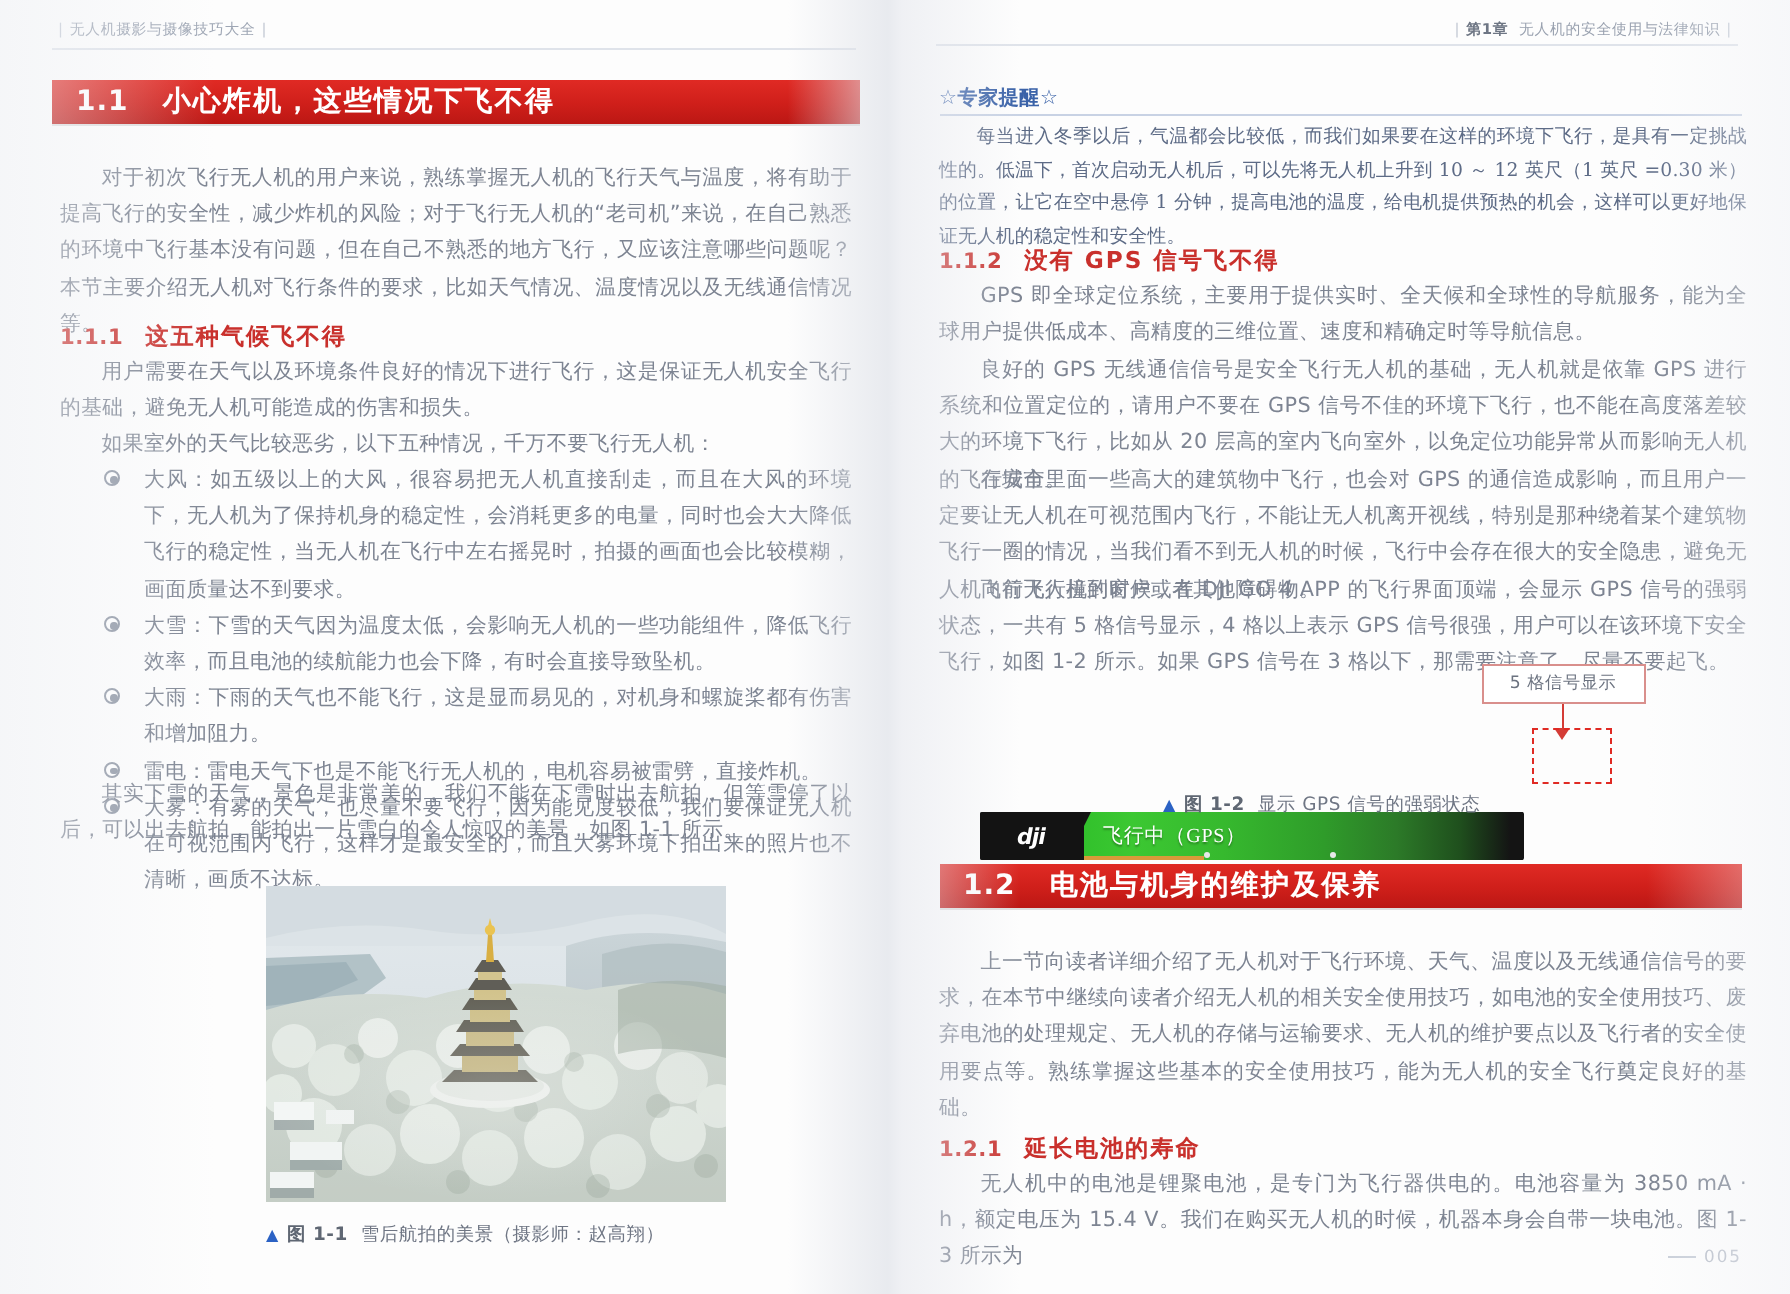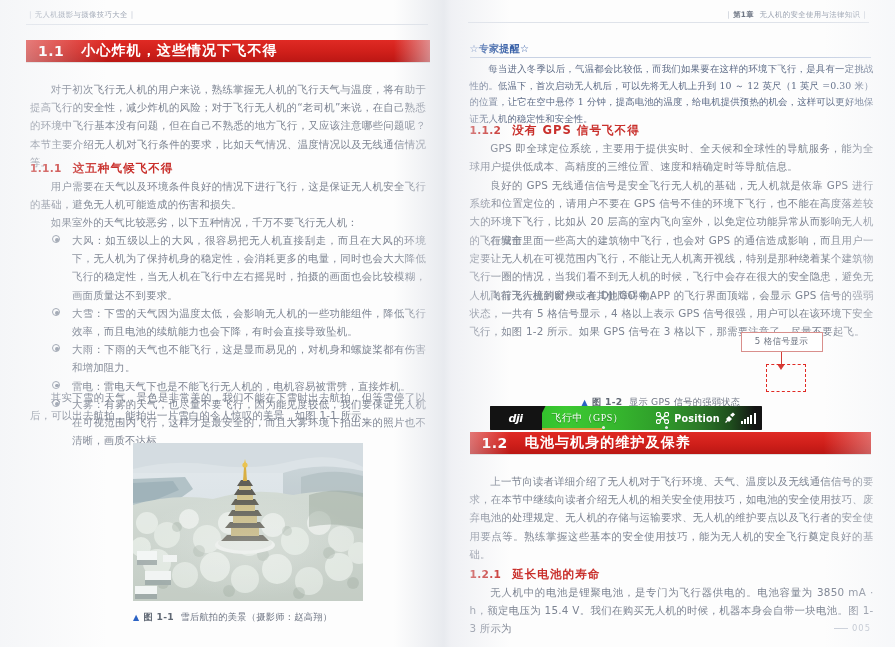--- a/index.html
+++ b/index.html
@@ -404,42 +404,20 @@
 
     <div class="callout" style="left:293px; top:332px; width:82px; height:20px;">5 格信号显示</div>
     <div class="callout-arrow" style="left:333px; top:352px; height:13px;"></div>
 
     <div class="gpsbar" style="left:42px; top:366px; width:272px; height:24px;margin-top:40px;">
       <div class="gps-green"></div>
       <div class="gps-dji">
         <span class="logo">dji</span>
       </div>
       <div class="gps-label">飞行中（GPS）</div>
-      <div class="gps-right">
-        <svg width="13" height="12" viewBox="0 0 13 12">
-          <circle cx="2.4" cy="2.4" r="2" fill="none" stroke="#fff" stroke-width="1.1"></circle>
-          <circle cx="10.6" cy="2.4" r="2" fill="none" stroke="#fff" stroke-width="1.1"></circle>
-          <circle cx="2.4" cy="9.6" r="2" fill="none" stroke="#fff" stroke-width="1.1"></circle>
-          <circle cx="10.6" cy="9.6" r="2" fill="none" stroke="#fff" stroke-width="1.1"></circle>
-          <path d="M3.8 3.8 L9.2 8.2 M9.2 3.8 L3.8 8.2" stroke="#fff" stroke-width="1.1"></path>
-        </svg>
-        <span class="gps-pos">Position</span>
-        <svg width="11" height="12" viewBox="0 0 11 12">
-          <path d="M1 7 L4 4 L7 7 L4 10 Z" fill="#fff"></path>
-          <path d="M5 3 L8 0.5 L10 2.5 L7.5 5 Z" fill="#fff"></path>
-          <path d="M0.5 10.5 L3 8" stroke="#fff" stroke-width="1.2"></path>
-        </svg>
-        <span class="gps-bars">
-          <i style="height:3px"></i>
-              <i style="height:5px"></i>
-              <i style="height:7px"></i>
-              <i style="height:9px"></i>
-              <i style="height:11px"></i>
-        </span>
-      </div>
       <div class="gps-underline"></div>
       <div class="gps-dot" style="left:112px"></div>
       <div class="gps-dot" style="left:175px"></div>
     </div>
     <div class="hl-box" style="left:318px; top:364px; width:40px; height:28px;"></div>
 
     <div class="caption" style="left:134px; top:396px;">
       <span class="tri">▲</span><span class="fig">图 1-2</span>&nbsp;&nbsp;<span>显示 GPS 信号的强弱状态</span>
     </div>
 

